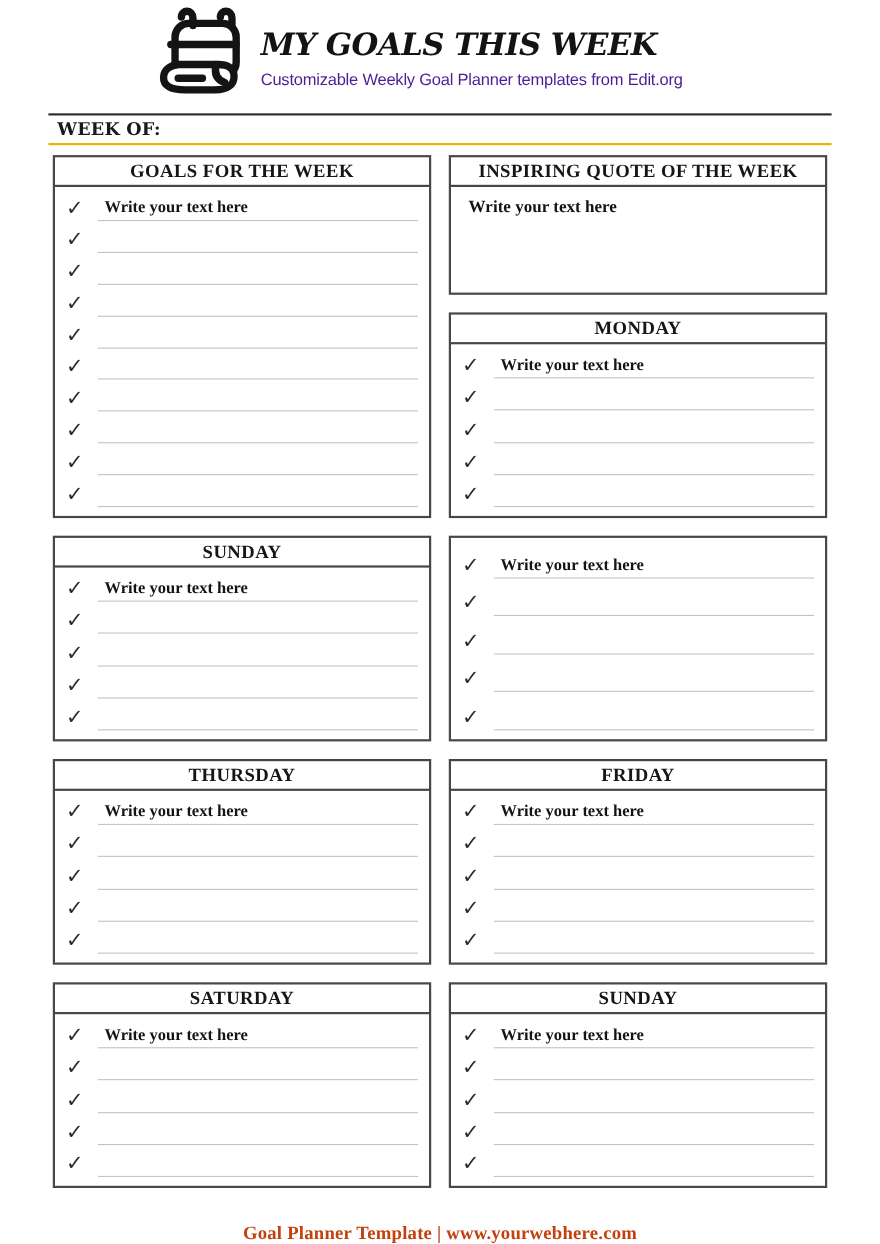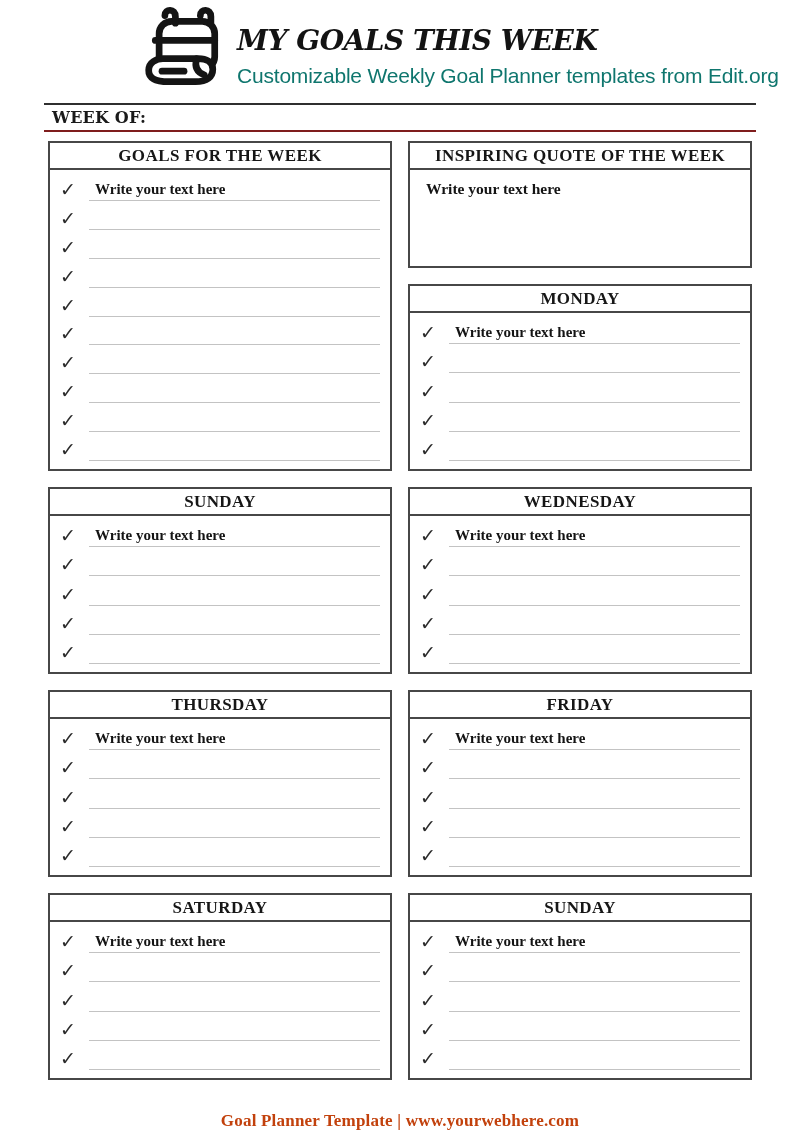--- a/index.html
+++ b/index.html
@@ -10,26 +10,26 @@
   
   .header{position:relative;height:103px}
   .logo{position:absolute;left:139px;top:5px;width:92px;height:92px}
   .htext{position:absolute;left:237px;top:24px}
   .title{
     margin:0;font-family:"DejaVu Serif",serif;font-weight:bold;
     font-size:28px;letter-spacing:-0.5px;white-space:nowrap;color:#131313;font-style:italic;
   }
   .subtitle{
     margin:7px 0 0;font-family:"Liberation Sans",sans-serif;
-    font-size:21px;letter-spacing:-0.2px;color:#0f766e;white-space:nowrap;
+    font-size:15px;letter-spacing:-0.2px;color:#4c1d95;white-space:nowrap;
   }
   
   .weekof{
     margin:0 44px;height:25px;
-    border-top:2px solid #2f2f2f;border-bottom:2px solid #7f1d1d;
+    border-top:2px solid #2f2f2f;border-bottom:2px solid #eab308;
     display:flex;align-items:center;padding:0 8px;
   }
   .weekof-label{
     font-family:"DejaVu Serif",serif;font-weight:bold;font-size:16px;
     letter-spacing:0.2px;white-space:nowrap;
   }
   .weekof-input{flex:1;height:100%}
   
   .grid{
     margin:9px 48px 0;width:704px;display:grid;
@@ -201,21 +201,20 @@
           <span class="rline"></span>
         </div>
         <div class="row">
           <span class="check">✓</span>
           <span class="rline"></span>
         </div>
       </div>
   </section>
 
   <section class="box box-wednesday">
-    <div class="box-header">WEDNESDAY</div>
     <div class="rows">
         <div class="row">
           <span class="check">✓</span>
           <span class="rline">Write your text here</span>
         </div>
         <div class="row">
           <span class="check">✓</span>
           <span class="rline"></span>
         </div>
         <div class="row">

